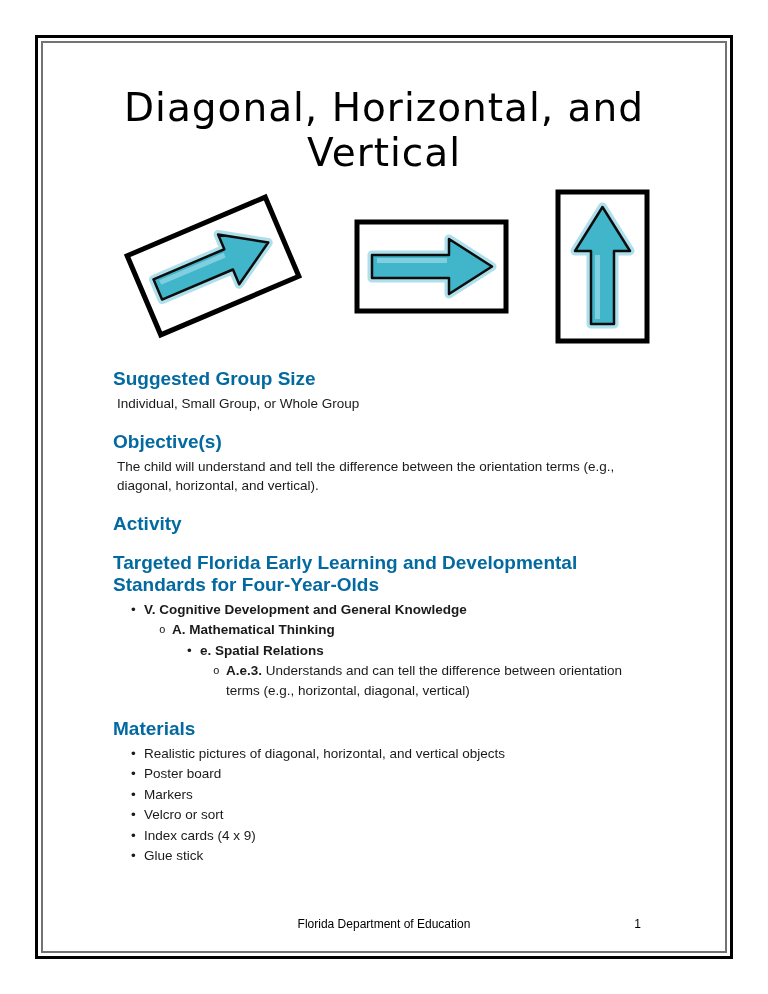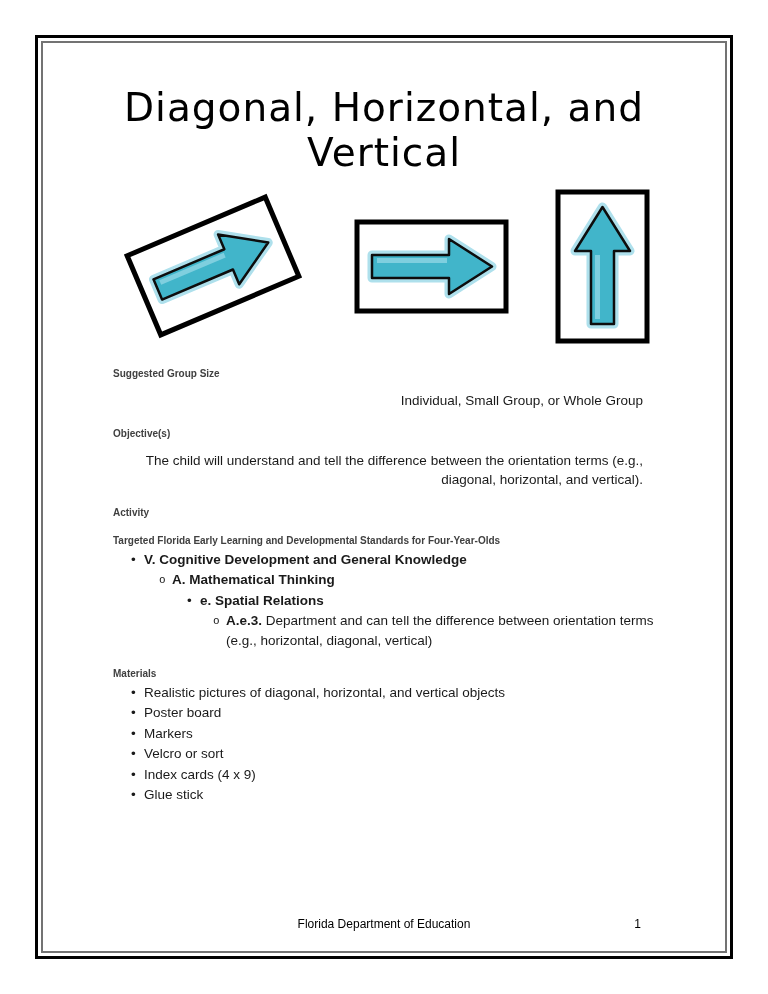--- a/index.html
+++ b/index.html
@@ -37,31 +37,30 @@
   }
   .arrows-row {
     display: flex;
     align-items: center;
     justify-content: center;
     gap: 46px;
     height: 170px;
     margin: 2px 0 10px 0;
   }
   .sec-heading {
-    font-size: 10px;
+    font-size: 19px;
     font-weight: bold;
-    color: #404040;
+    color: #0369a1;
     margin: 17px 0 2px 0;
   }
   .sec-heading.tight { margin-bottom: 4px; }
   .sec-body {
     font-size: 13.5px;
     line-height: 1.45;
-    margin: 12px;
-    text-align: right;
+    margin: 4px;
   }
   .std-line, .mat-line {
     display: flex;
     font-size: 13.5px;
     line-height: 1.45;
     margin: 1px 0;
   }
   .std-line .bullet, .mat-line .bullet {
     width: 13px;
     flex: 0 0 13px;
@@ -144,21 +143,21 @@
         <div class="std-line indent-2">
           <span class="bullet circle">o</span>
           <span class="bold">A. Mathematical Thinking</span>
         </div>
         <div class="std-line indent-3">
           <span class="bullet">•</span>
           <span class="bold">e. Spatial Relations</span>
         </div>
         <div class="std-line indent-4">
           <span class="bullet circle">o</span>
-          <span><span class="bold">A.e.3.</span>&nbsp;<span>Department and can tell the difference between orientation terms (e.g., horizontal, diagonal, vertical)</span></span>
+          <span><span class="bold">A.e.3.</span>&nbsp;<span>Understands and can tell the difference between orientation terms (e.g., horizontal, diagonal, vertical)</span></span>
         </div>
       </section>
 
       <section>
         <div class="sec-heading tight">Materials</div>
         <div class="mat-line indent-1">
           <span class="bullet">•</span>
           <span>Realistic pictures of diagonal, horizontal, and vertical objects</span>
         </div>
         <div class="mat-line indent-1">

